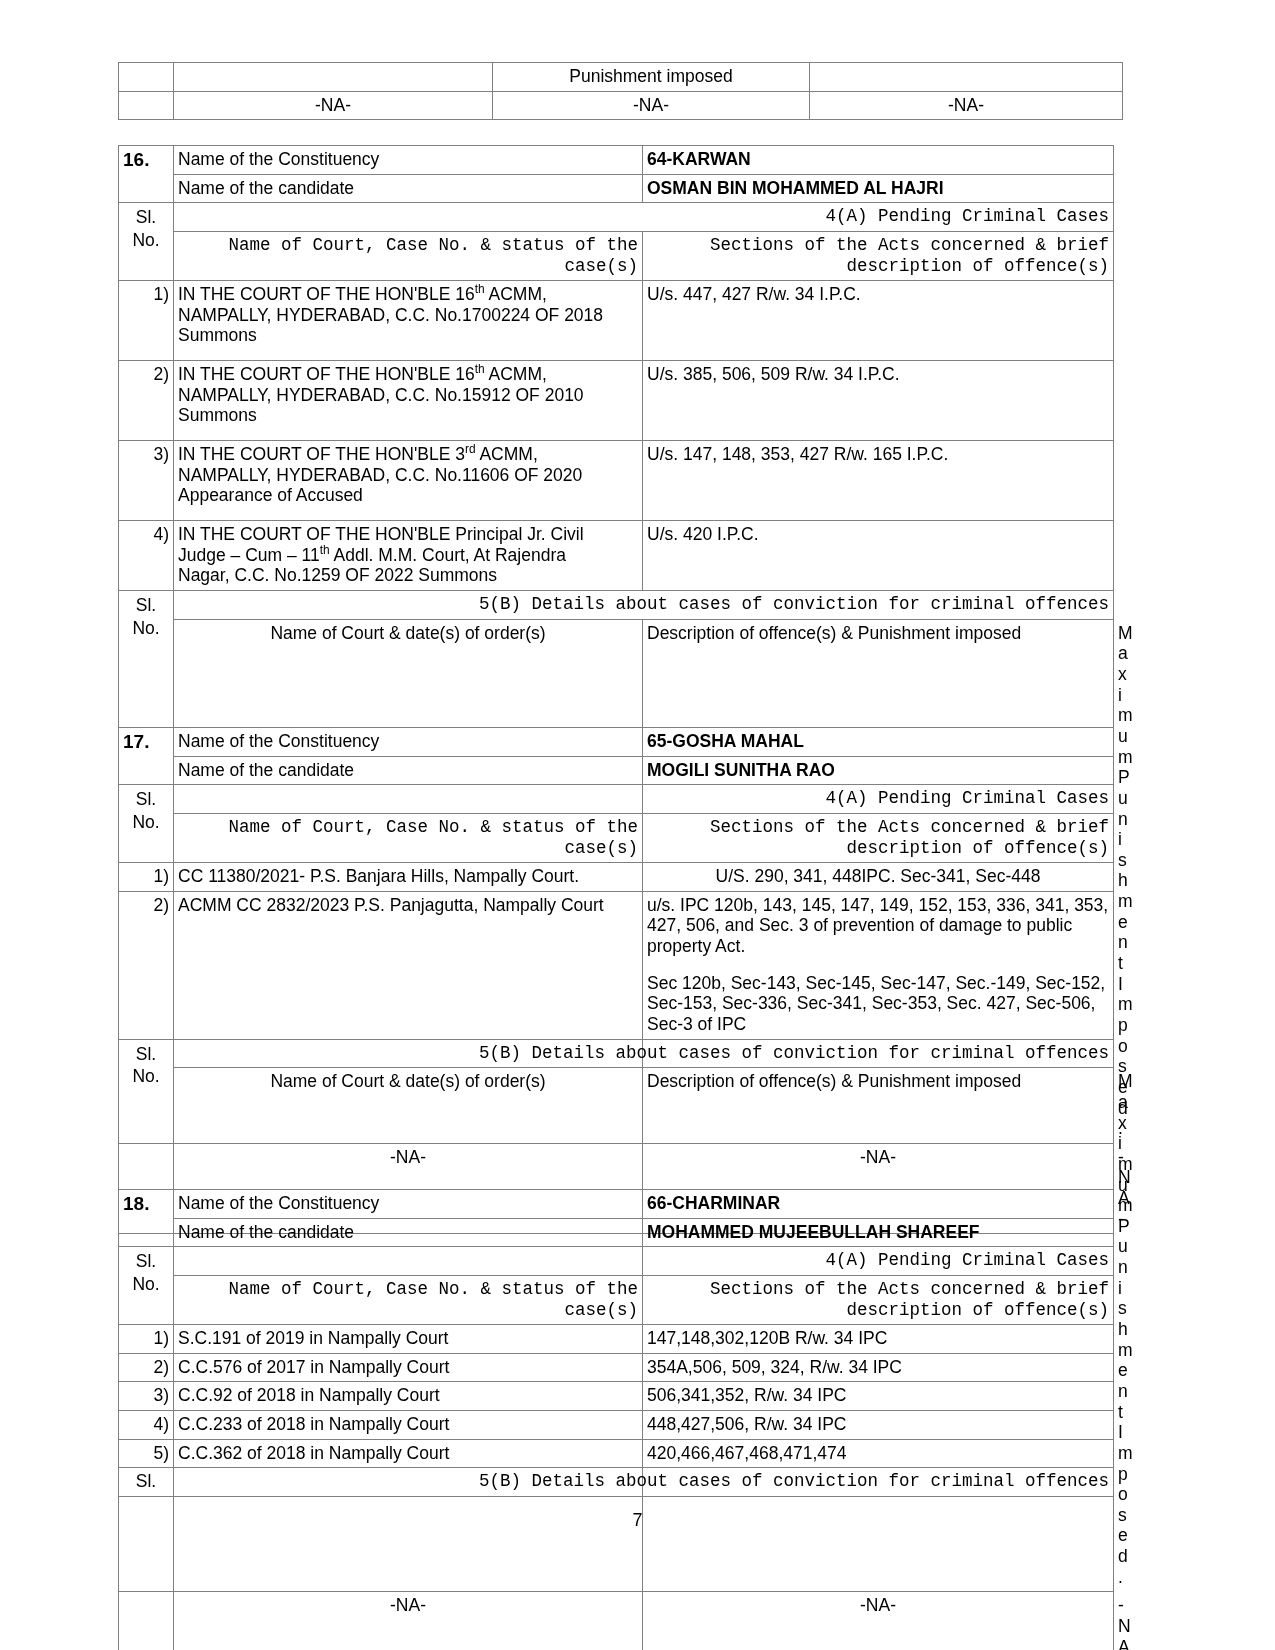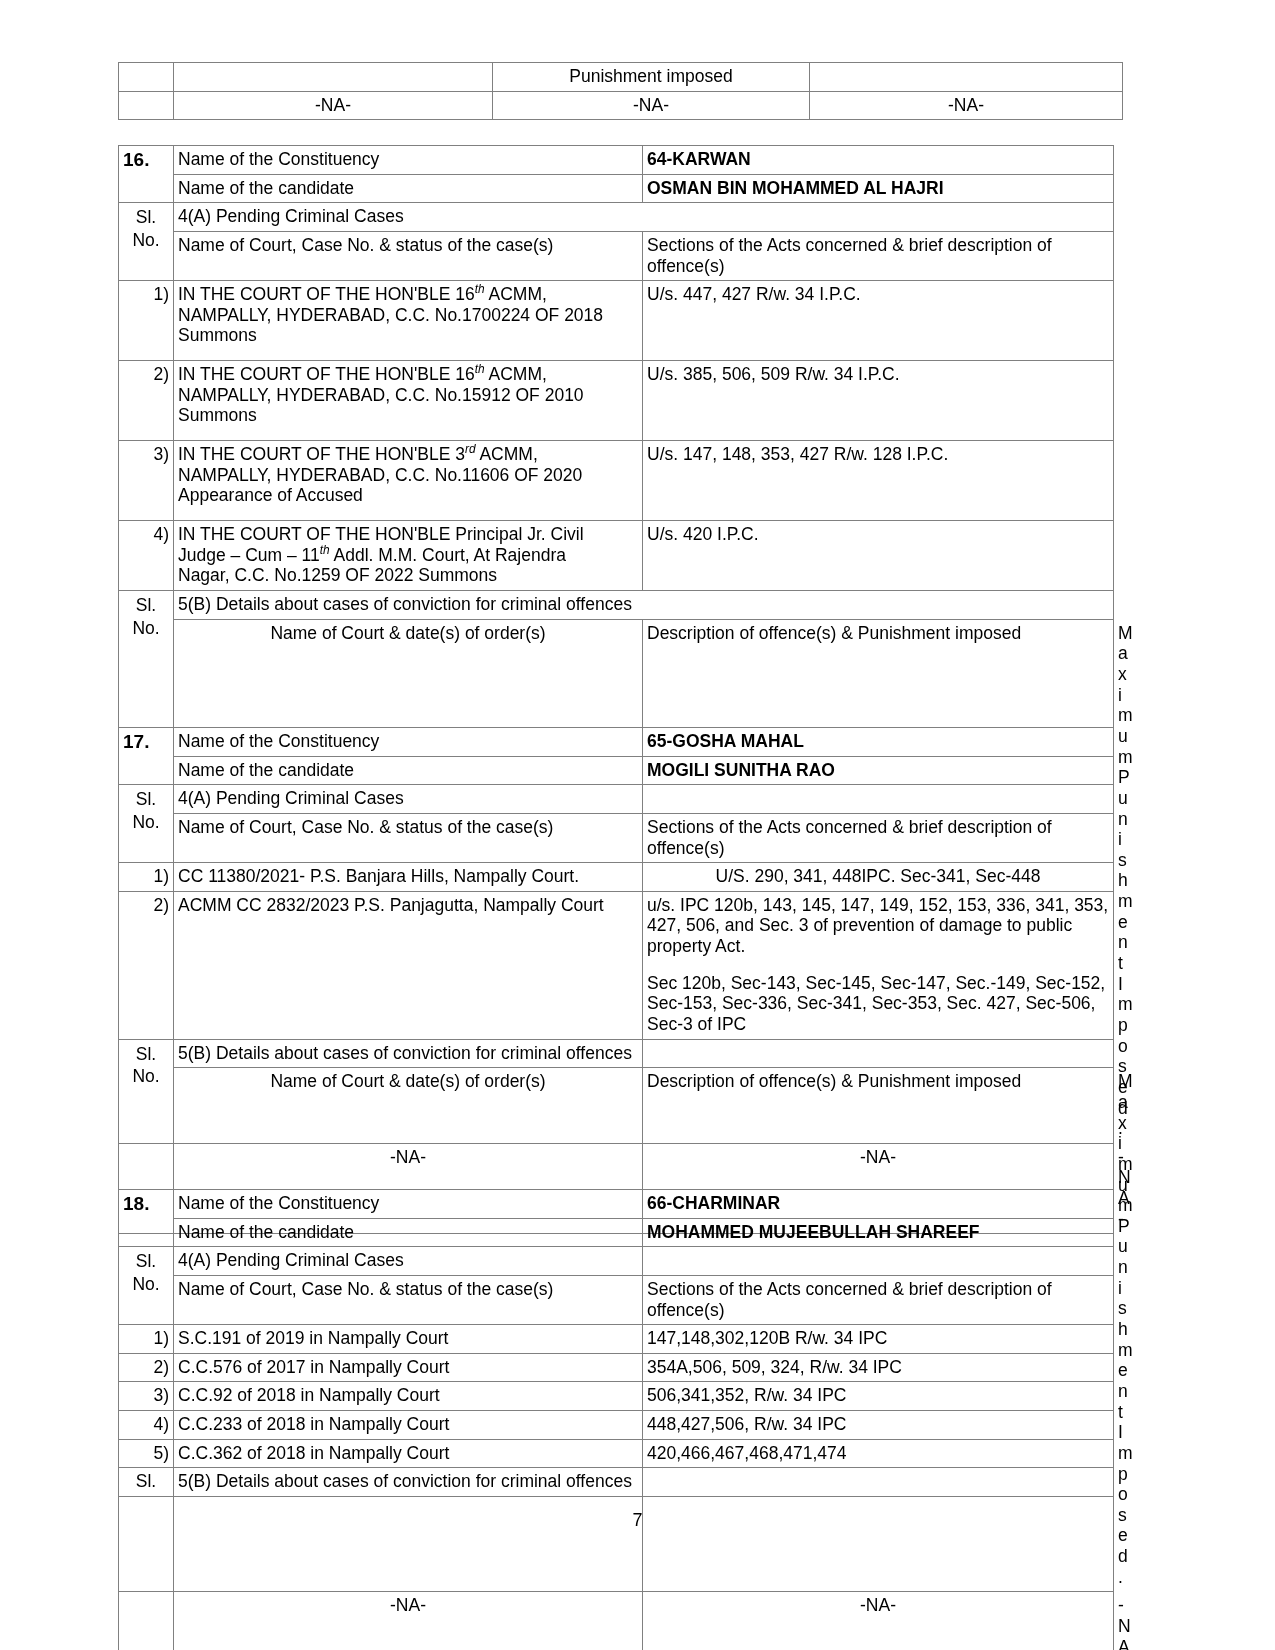--- a/index.html
+++ b/index.html
@@ -50,23 +50,23 @@
   .num-cell {
     text-align: left;
     font-weight: bold;
     vertical-align: middle;
     font-size: 19px;
   }
   .bold { font-weight: bold; }
   .center { text-align: center; }
   .mid { vertical-align: middle; margin-top: 48px; }
   .sl-stack { text-align: center; vertical-align: middle; line-height: 1.3; }
-  .hdr-center { text-align: left; }
+  .hdr-center { text-align: right; font-family: Liberation Mono, monospace; }
   .idx { text-align: right; padding-right: 5px; vertical-align: middle; }
-  sup { font-size: 0.68em; vertical-align: super; line-height: 0; font-style: italic; }
+  sup { font-size: 0.68em; vertical-align: super; line-height: 0; }
   .na { text-align: center; }
   .pnum {
     position: absolute;
     left: 0;
     width: 1275px;
     text-align: center;
     font-size: 18px;
   }
 </style>
 </head>
@@ -138,21 +138,21 @@
         <td class="c-right" style="height:72px;">U/s. 385, 506, 509 R/w. 34 I.P.C.</td>
       </tr>
 
       <tr>
         <td class="c-sl idx">3)</td>
         <td class="c-left">
           <span>IN THE COURT OF THE HON'BLE 3</span><sup>rd</sup><span> ACMM,</span><br>
           <span>NAMPALLY, HYDERABAD, C.C. No.11606 OF 2020</span><br>
           <span>Appearance of Accused</span>
         </td>
-        <td class="c-right" style="height:72px;">U/s. 147, 148, 353, 427 R/w. 128 I.P.C.</td>
+        <td class="c-right" style="height:72px;">U/s. 147, 148, 353, 427 R/w. 165 I.P.C.</td>
       </tr>
 
       <tr>
         <td class="c-sl idx">4)</td>
         <td class="c-left">
           <span>IN THE COURT OF THE HON'BLE Principal Jr. Civil</span><br>
           <span>Judge – Cum – 11</span><sup>th</sup><span> Addl. M.M. Court, At Rajendra</span><br>
           <span>Nagar, C.C. No.1259 OF 2022 Summons</span>
         </td>
         <td class="c-right">U/s. 420 I.P.C.</td>

